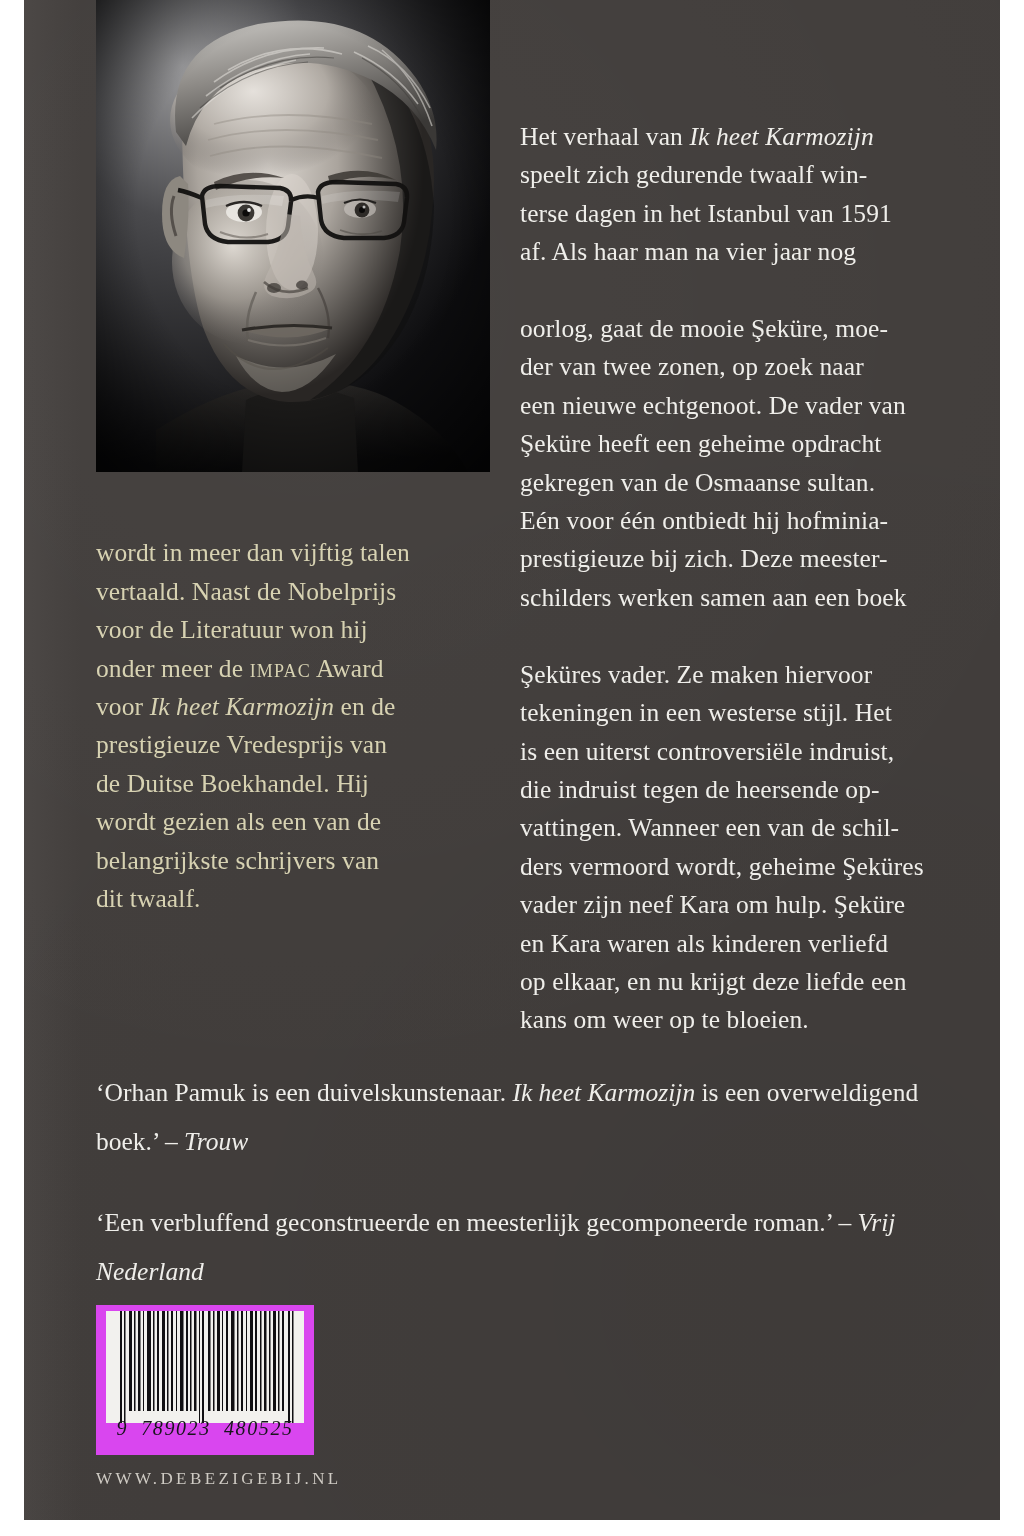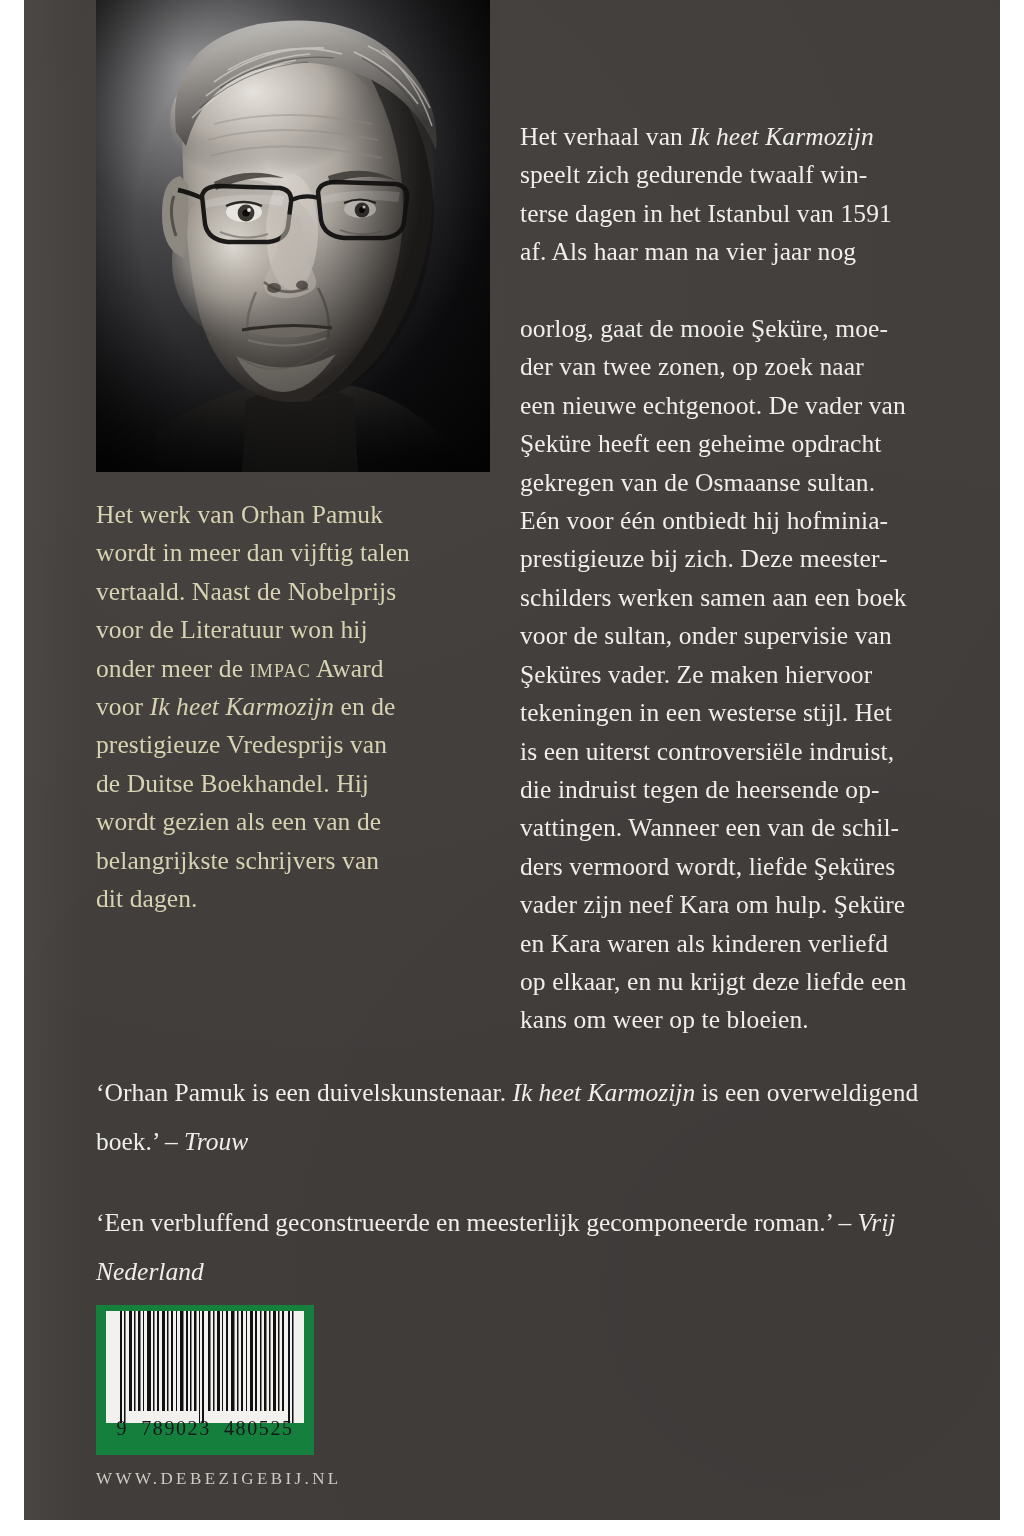--- a/index.html
+++ b/index.html
@@ -99,25 +99,26 @@
   #quotes i { font-style: italic; }
 
   
   #barcode-block {
     position: absolute;
     left: 72px;
     top: 1305px;
     width: 218px;
   }
   #barcode-box {
-    background: #15803d;
+    background: #d946ef;
     width: 218px;
     height: 150px;
     position: relative;
     overflow: hidden;
+    font-style: italic;
   }
   #barcode-bars {
     position: absolute;
     left: 10px;
     top: 6px;
     width: 198px;
     height: 112px;
   }
   #barcode-bars svg { display: block; width: 100%; height: 100%; }
   #barcode-digits {
@@ -268,54 +269,54 @@
         <path d="M112 140 Q184 120 282 140"></path>
         <path d="M114 156 Q186 136 286 158"></path>
         <path d="M118 124 Q188 106 276 124"></path>
       </g>
 
       <rect x="0" y="0" width="394" height="472" fill="url(#vign)"></rect>
     </svg>
   </div>
 
   <div id="bio">
-    <span>Het werk van Orhan Pamuk</span><br>
+    <br>
     <span>wordt in meer dan vijftig talen</span><br>
     <span>vertaald. Naast de Nobelprijs</span><br>
     <span>voor de Literatuur won hij</span><br>
     <span>onder meer de </span><span class="sc">impac</span><span> Award</span><br>
     <span>voor </span><i>Ik heet Karmozijn</i><span> en de</span><br>
     <span>prestigieuze Vredesprijs van</span><br>
     <span>de Duitse Boekhandel. Hij</span><br>
     <span>wordt gezien als een van de</span><br>
     <span>belangrijkste schrijvers van</span><br>
-    <span>dit dagen.</span>
+    <span>dit twaalf.</span>
   </div>
 
   <div id="blurb">
     <span>Het verhaal van </span><i>Ik heet Karmozijn</i><br>
     <span>speelt zich gedurende twaalf  win-</span><br>
     <span>terse dagen in het Istanbul van 1591</span><br>
     <span>af. Als haar man na vier jaar nog</span><br>
     <br>
     <span>oorlog, gaat de mooie Şeküre, moe-</span><br>
     <span>der van twee zonen, op zoek naar</span><br>
     <span>een nieuwe echtgenoot. De vader van</span><br>
     <span>Şeküre heeft een geheime opdracht</span><br>
     <span>gekregen van de Osmaanse sultan.</span><br>
     <span>Eén voor één ontbiedt hij hofminia-</span><br>
     <span>prestigieuze bij zich. Deze meester-</span><br>
     <span>schilders werken samen aan een boek</span><br>
-    <span>voor de sultan, onder supervisie van</span><br>
+    <br>
     <span>Şeküres vader. Ze maken hiervoor</span><br>
     <span>tekeningen in een westerse stijl. Het</span><br>
     <span>is een uiterst controversiële indruist,</span><br>
     <span>die indruist tegen de heersende op-</span><br>
     <span>vattingen. Wanneer een van de schil-</span><br>
-    <span>ders vermoord wordt, liefde Şeküres</span><br>
+    <span>ders vermoord wordt, geheime Şeküres</span><br>
     <span>vader zijn neef Kara om hulp. Şeküre</span><br>
     <span>en Kara waren als kinderen verliefd</span><br>
     <span>op elkaar, en nu krijgt deze liefde een</span><br>
     <span>kans om weer op te bloeien.</span>
   </div>
 
   <div id="quotes">
     <p class="quote">
       <span>‘Orhan Pamuk is een duivelskunstenaar. </span><i>Ik heet Karmozijn</i><span> is een overweldigend boek.’ – </span><i>Trouw</i>
     </p>

